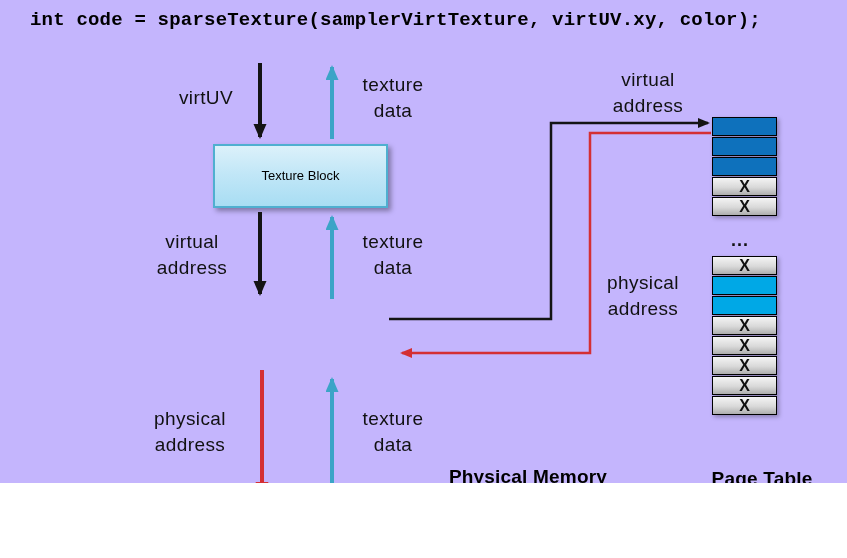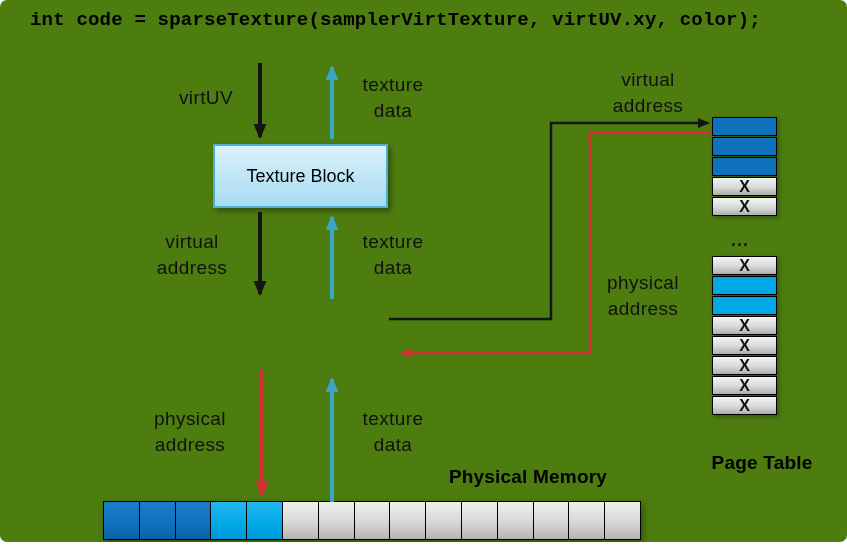--- a/index.html
+++ b/index.html
@@ -1,18 +1,18 @@
 <!DOCTYPE html>
 <html style="--dark-blue: #0e71bc; --cyan: #00a8e6; --teal: #3ba4c7; --red: #d42f33; --box-border: #4fafd0;"><head>
 <meta charset="utf-8">
 <style>
   html,body{margin:0;padding:0;background:#ffffff;}
   #canvas{
-    position:relative;width:847px;height:542px;background:#4d7c0f;overflow:hidden;
-    font-family:"Liberation Sans","DejaVu Sans",sans-serif;color:#000;border-radius:7px;
+    position:relative;width:847px;height:483px;background:#c4b5fd;overflow:hidden;
+    font-family:"Liberation Sans","DejaVu Sans",sans-serif;color:#000;
   }
   
   .code-line{
     position:absolute;left:30px;top:9px;
     font-family:"Liberation Mono","DejaVu Sans Mono",monospace;
     font-size:19px;font-weight:600;letter-spacing:0.2px;white-space:pre;color:#000;
   }
   
   .lbl{
     position:absolute;transform:translateX(-50%);
@@ -28,21 +28,21 @@
     position:absolute;transform:translateX(-50%);
     font-size:18px;font-weight:bold;letter-spacing:1px;color:#111;
   }
   
   .proc-box{
     position:absolute;
     background:linear-gradient(to bottom,#dcf1fa 0%,#c2e7f7 45%,#a8ddf3 100%);
     border:2px solid var(--box-border,#4fafd0);
     box-shadow:3px 3px 5px rgba(0,0,0,0.35);
     display:flex;flex-direction:column;align-items:center;justify-content:center;
-    font-size:18px;line-height:24px;text-align:center;box-sizing:border-box;
+    font-size:13px;line-height:24px;text-align:center;box-sizing:border-box;
   }
   
   .pt-stack{position:absolute;display:flex;flex-direction:column;gap:1px;
     filter:drop-shadow(2px 2px 2px rgba(0,0,0,0.3));}
   .pt-stack .cell{
     width:65px;height:19px;box-sizing:border-box;border:1.5px solid #000;
     display:flex;align-items:center;justify-content:center;
     font-size:16px;font-weight:600;color:#111;line-height:16px;
   }
   .cell.blue{background:var(--dark-blue,#0e71bc);}
@@ -124,21 +124,21 @@
       <div class="cell gray">X</div>
       <div class="cell cyan"></div>
       <div class="cell cyan"></div>
       <div class="cell gray">X</div>
       <div class="cell gray">X</div>
       <div class="cell gray">X</div>
       <div class="cell gray">X</div>
       <div class="cell gray">X</div>
     </div>
 
-  <div class="title-lbl" style="left:762px;top:452px;">Page Table</div>
+  <div class="title-lbl" style="left:762px;top:468px;">Page Table</div>
 
   <div class="title-lbl" style="left:528px;top:466px;">Physical Memory</div>
 
   <div class="mem-row" style="left:103px;top:501px;">
       <div class="cell darkblue"></div>
       <div class="cell darkblue"></div>
       <div class="cell darkblue"></div>
       <div class="cell cyan"></div>
       <div class="cell cyan"></div>
       <div class="cell gray"></div>

